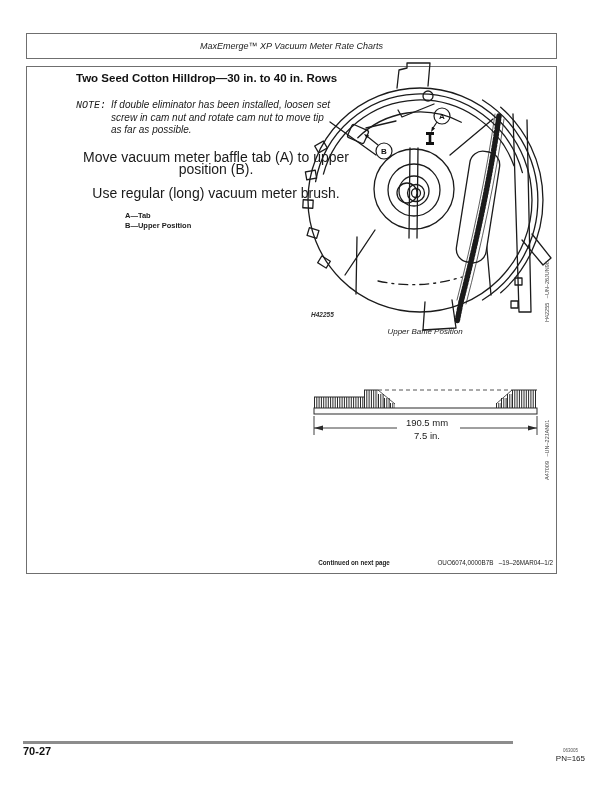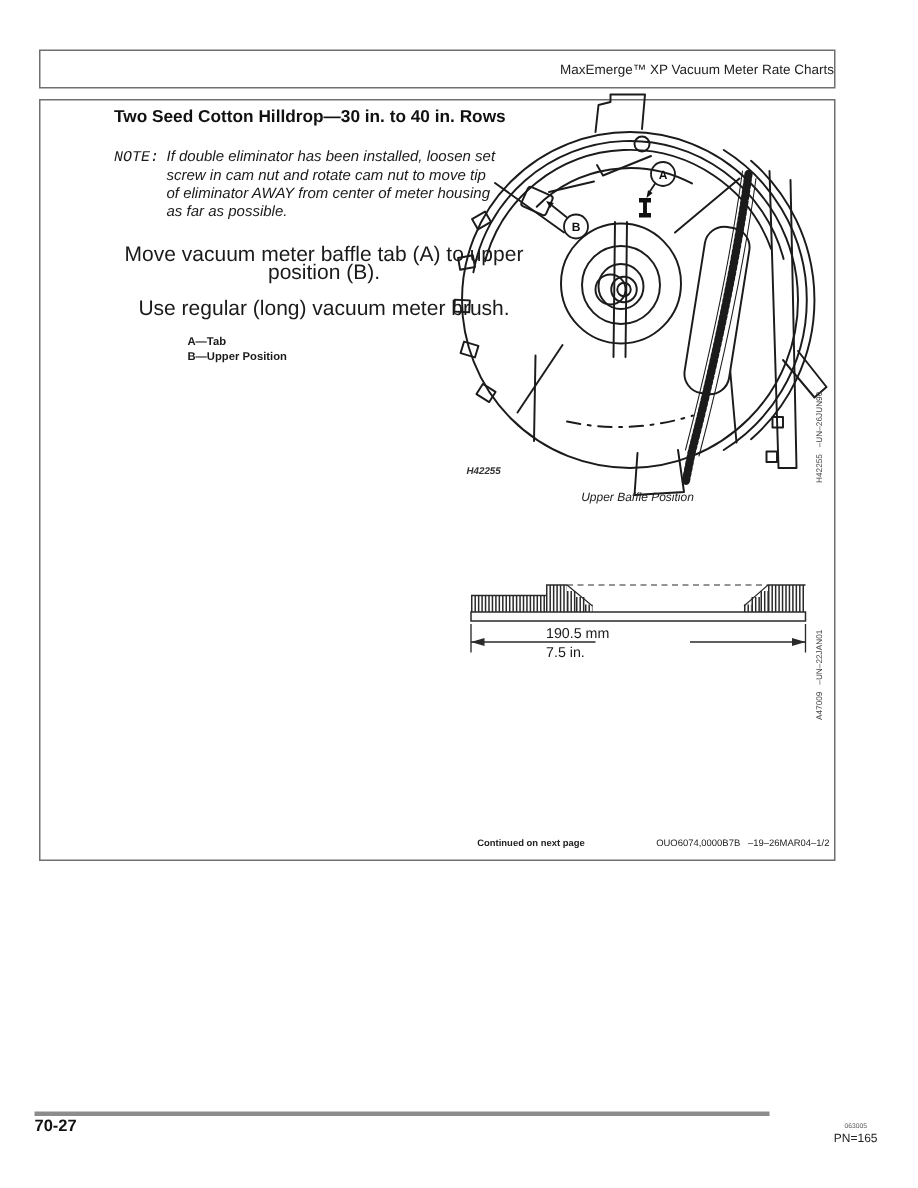--- a/index.html
+++ b/index.html
@@ -8,22 +8,22 @@
     font-family:"Liberation Sans", sans-serif; color:#1a1a1a; overflow:hidden;
   }
   .abs { position:absolute; }
 
   
   .header-box {
     position:absolute; left:26px; top:33px; width:529px; height:24px;
     border:1px solid #6f6f6f;
   }
   .header-title {
-    position:absolute; left:0; right:0; top:7px; text-align:right;
-    font-size:9px; color:#222;
+    position:absolute; left:0; right:0; top:7px; text-align:center;
+    font-style:italic; font-size:9px; color:#222;
   }
 
   
   .content-box {
     position:absolute; left:26px; top:66px; width:529px; height:506px;
     border:1px solid #6f6f6f;
   }
 
   
   .left-col { position:absolute; left:33px; top:71px; width:280px;margin-left:43px; }
@@ -36,21 +36,21 @@
   .body-p { font-size:14px; line-height:12px; margin:0 0 12px 0;text-align:center; }
   .legend { padding-left:49px; font-size:7.5px; font-weight:bold; line-height:10px; }
 
   
   .fig-id { position:absolute; font-size:6.5px; font-style:italic; font-weight:600; color:#333; }
   .fig-caption { position:absolute; width:250px; text-align:center; font-style:italic; font-size:8px; color:#222; }
   .sidenote {
     position:absolute; font-size:5.5px; color:#444; white-space:pre;
     transform:rotate(-90deg); transform-origin:0 0;
   }
-  .dim-label { position:absolute; left:364px; top:417px; width:150px; 
+  .dim-label { position:absolute; left:352px; top:417px; width:150px; text-align:center;
                font-size:9.5px; line-height:12.5px; color:#1a1a1a; }
 
   
   .continued { position:absolute; left:294px; top:559px; width:120px; text-align:center;
                font-size:6.3px; font-weight:bold; color:#222; }
   .doc-code  { position:absolute; right:59px; top:559px; font-size:6.3px; color:#222; white-space:pre; }
 
   
   .footer-rule { position:absolute; left:23px; top:741px; width:490px; height:2.5px; background:#8c8c8c; }
   .page-number { position:absolute; left:23px; top:745px; width:490px; 
@@ -72,21 +72,20 @@
   <div class="content-box"></div>
 
   <div class="left-col">
     <h2 class="section-title">Two Seed Cotton Hilldrop—30 in. to 40 in. Rows</h2>
 
     <div class="note">
       <div>
         <span class="note-label">NOTE:</span><span>If double eliminator has been installed, loosen set</span>
       </div>
       <div class="note-cont">screw in cam nut and rotate cam nut to move tip</div>
-      <div class="note-cont">of eliminator AWAY from center of meter housing</div>
       <div class="note-cont">as far as possible.</div>
     </div>
 
     <p class="body-p">Move vacuum meter baffle tab (A) to upper position (B).</p>
     <p class="body-p">Use regular (long) vacuum meter brush.</p>
 
     <div class="legend">
       <div>A—Tab</div>
       <div>B—Upper Position</div>
     </div>

